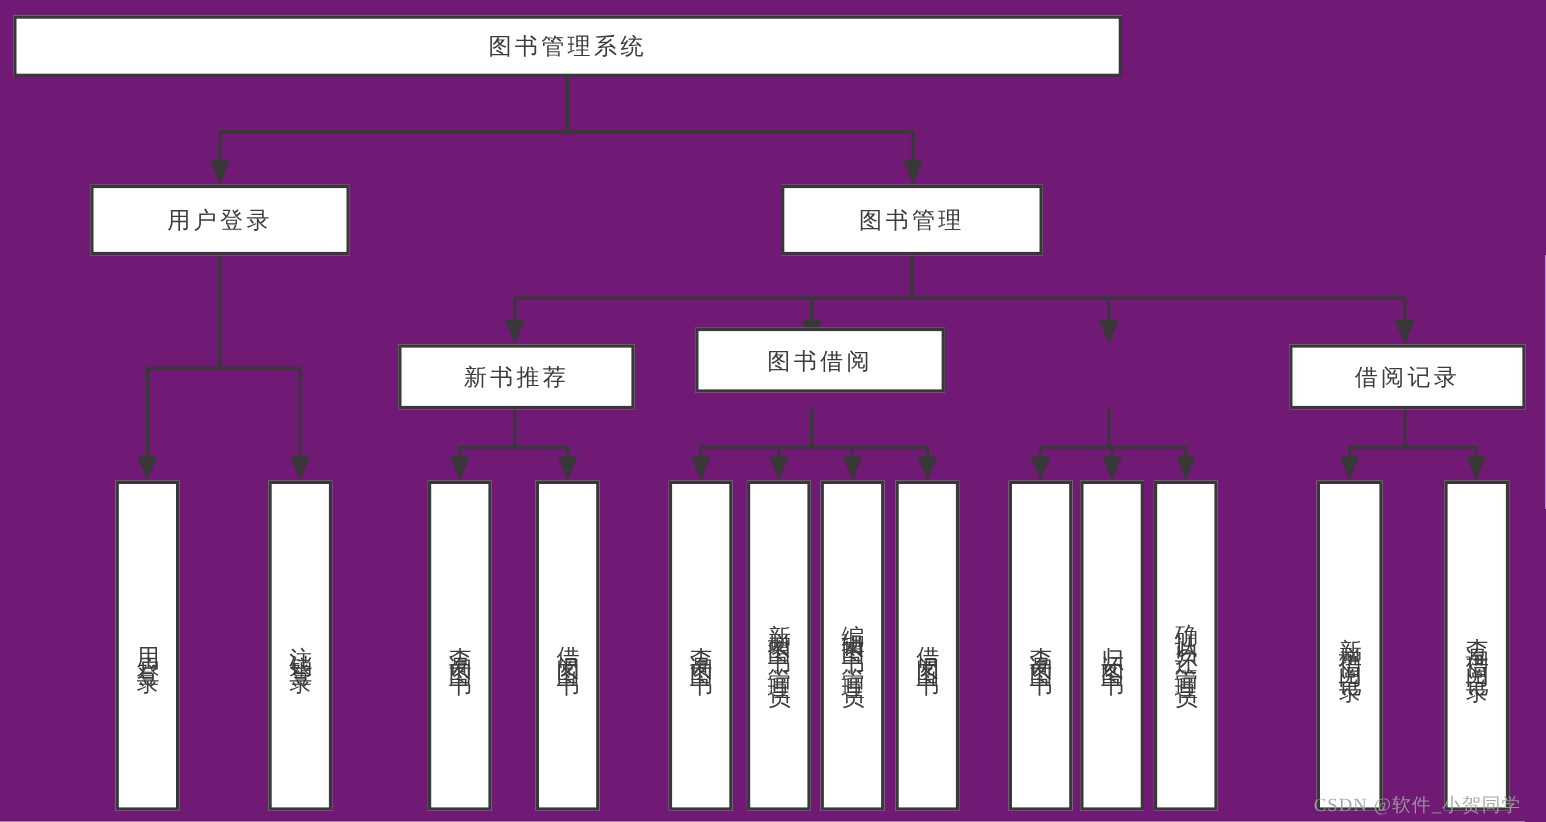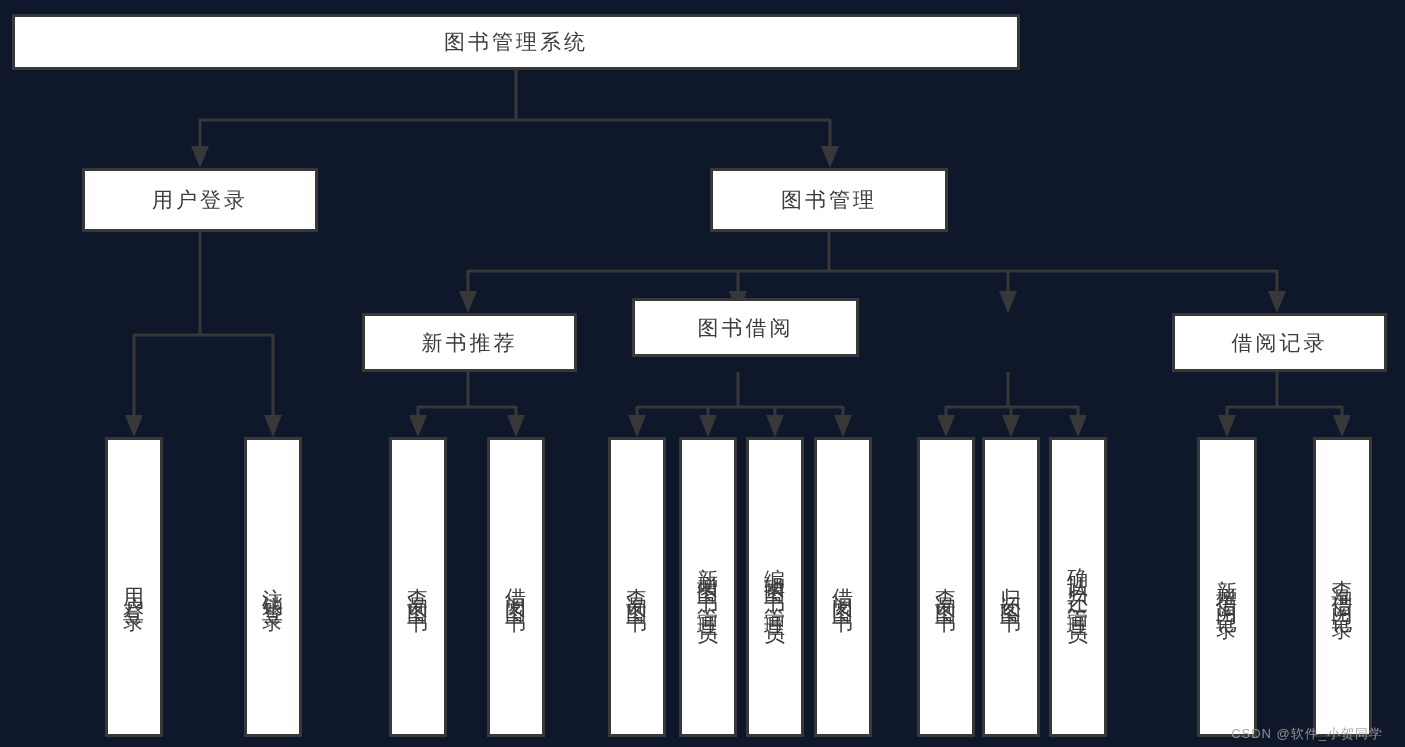--- a/index.html
+++ b/index.html
@@ -5,21 +5,21 @@
   html, body {
     margin: 0;
     padding: 0;
     background: #ffffff;
     font-family: "Liberation Sans", "DejaVu Sans", sans-serif;
   }
   #canvas {
     position: relative;
     width: 1405px;
     height: 747px;
-    background: #0f172a;
+    background: #701a75;
     overflow: hidden;
   }
   #connectors {
     position: absolute;
     left: 0; top: 0;
     width: 1405px;
     height: 747px;
     pointer-events: none;
   }
   .node {
@@ -40,24 +40,25 @@
   .node-v {
     writing-mode: vertical-rl;
     font-size: 21px;
     letter-spacing: 8px;
     line-height: 1;
   }
   #watermark {
     position: absolute;
     right: 22px;
     bottom: 4px;
-    font-size: 13px;
+    font-size: 17px;
     letter-spacing: 1px;
     color: rgba(158, 158, 158, 0.9);
     white-space: nowrap;
+    font-family: Liberation Serif, serif;
   }
 </style>
 </head>
 <body>
 
 <div id="canvas">
 
   <svg id="connectors" viewBox="0 0 1405 747" xmlns="http://www.w3.org/2000/svg">
     <g stroke="#383838" stroke-width="3" fill="none">
       <path d="M 516 70 V 120"></path>

